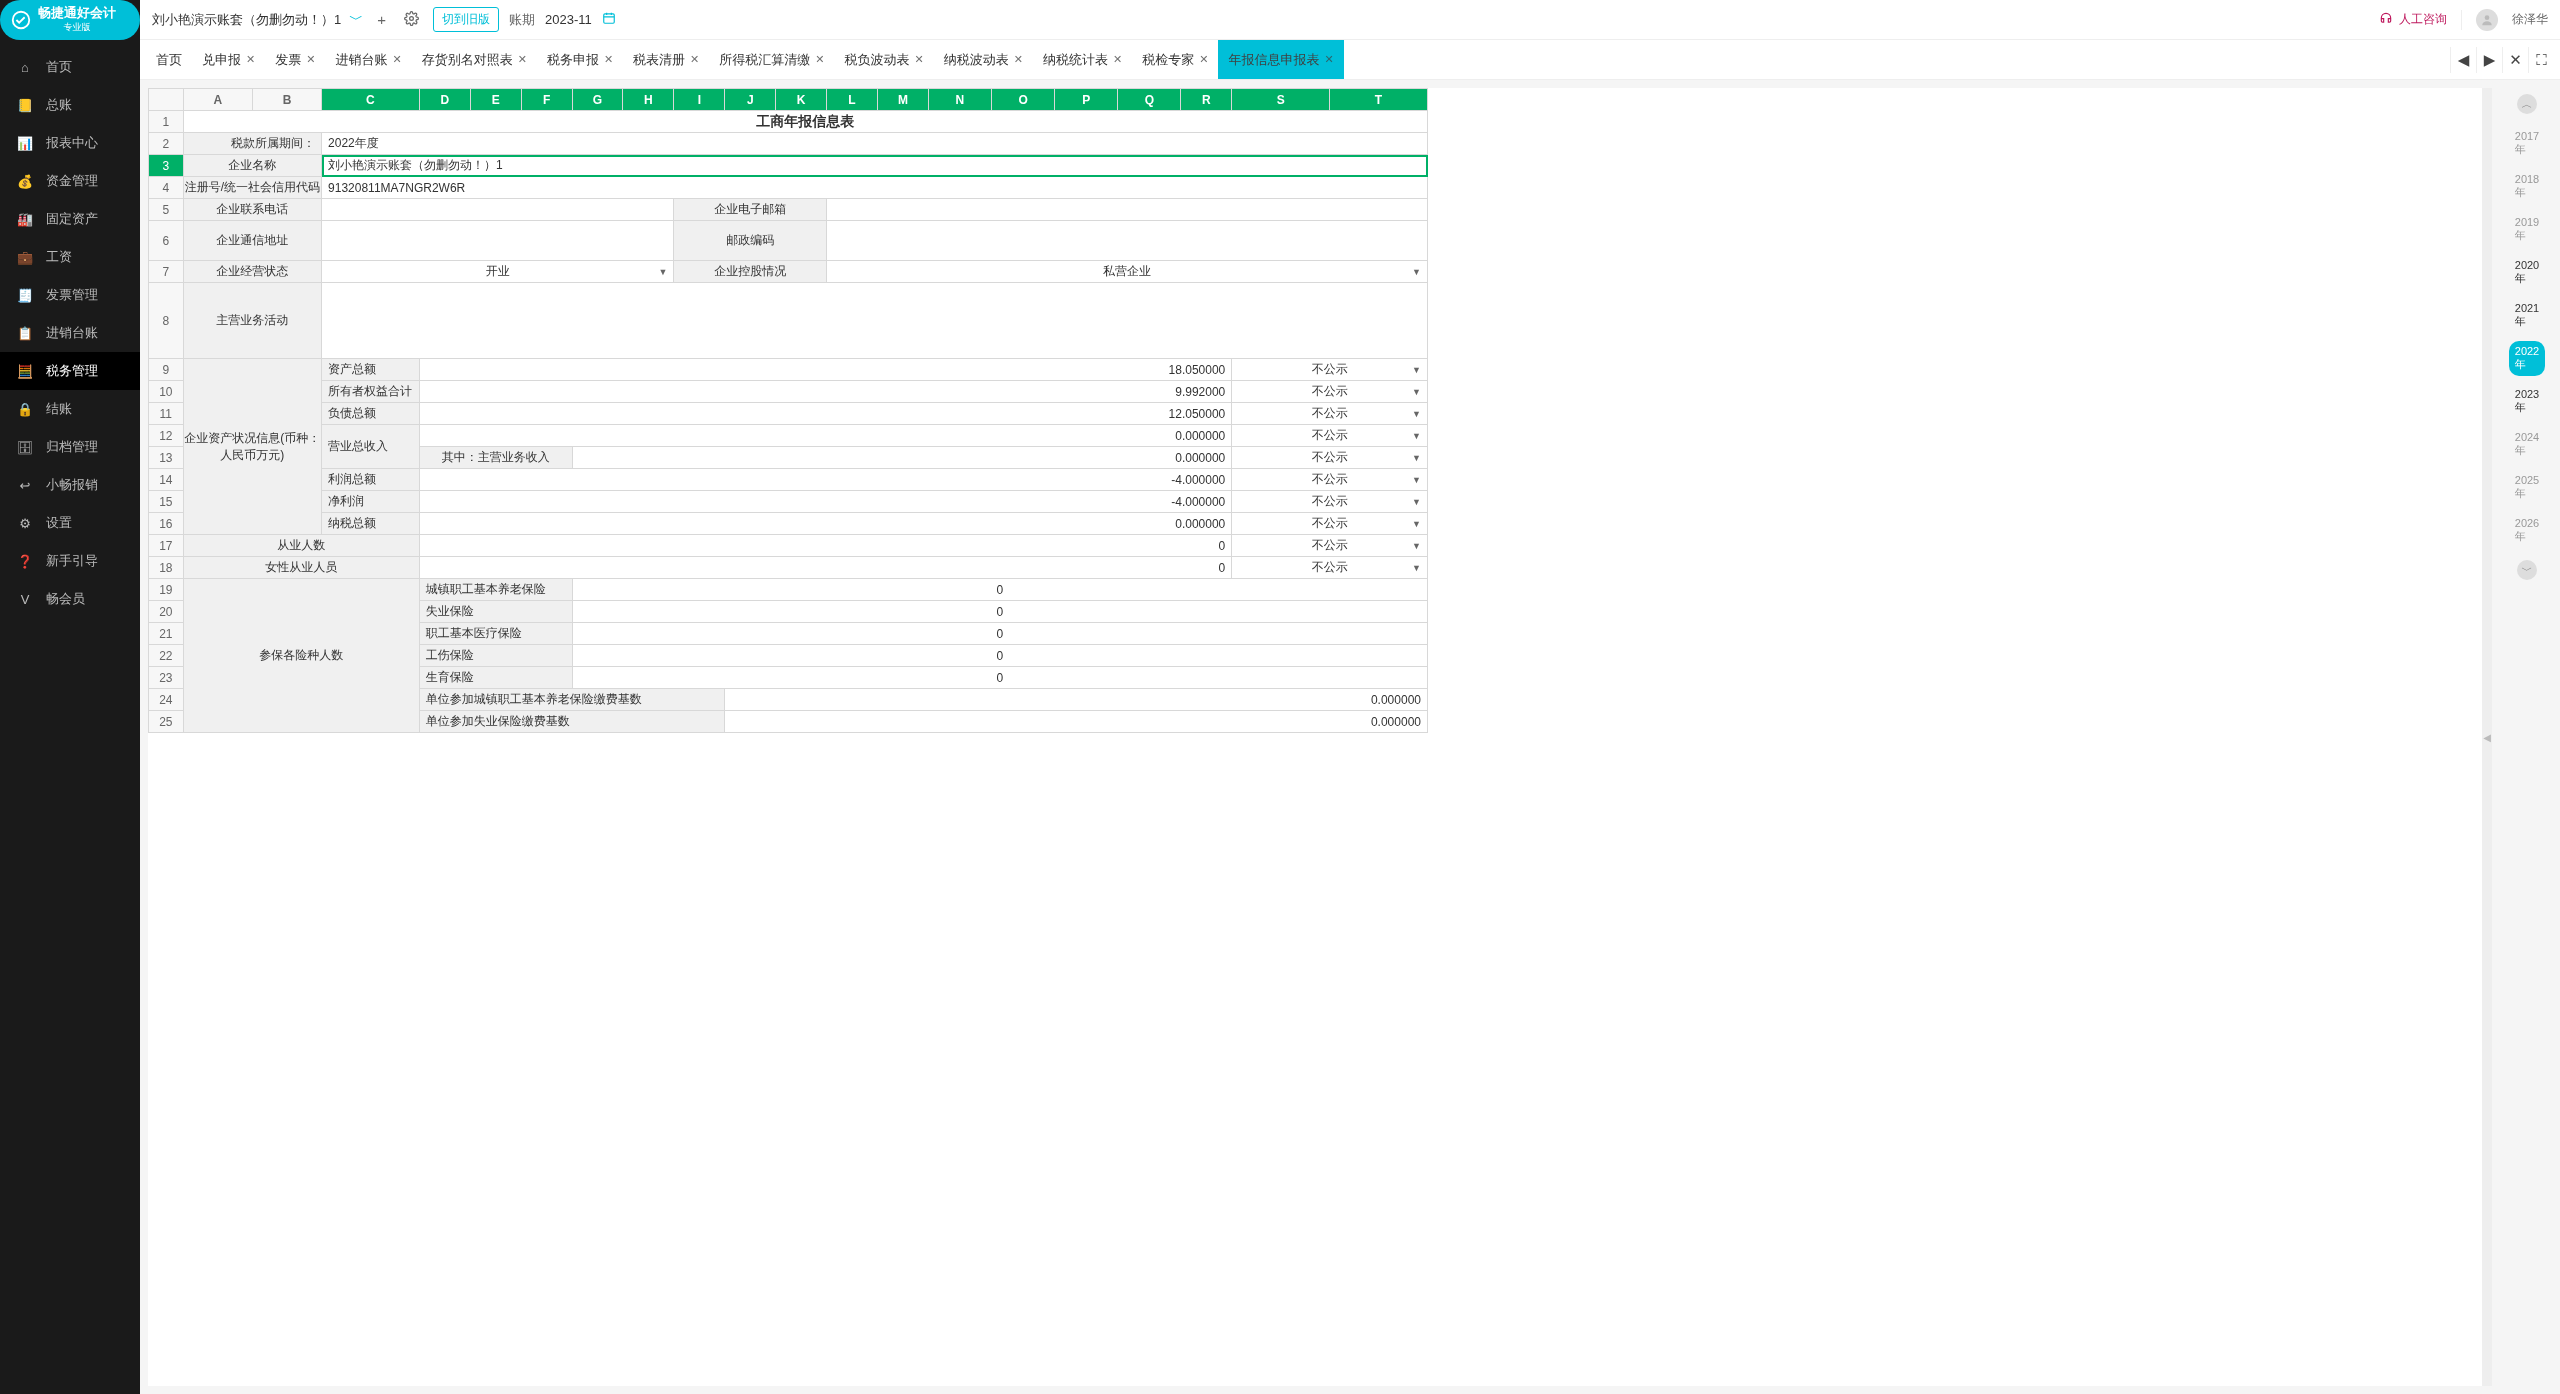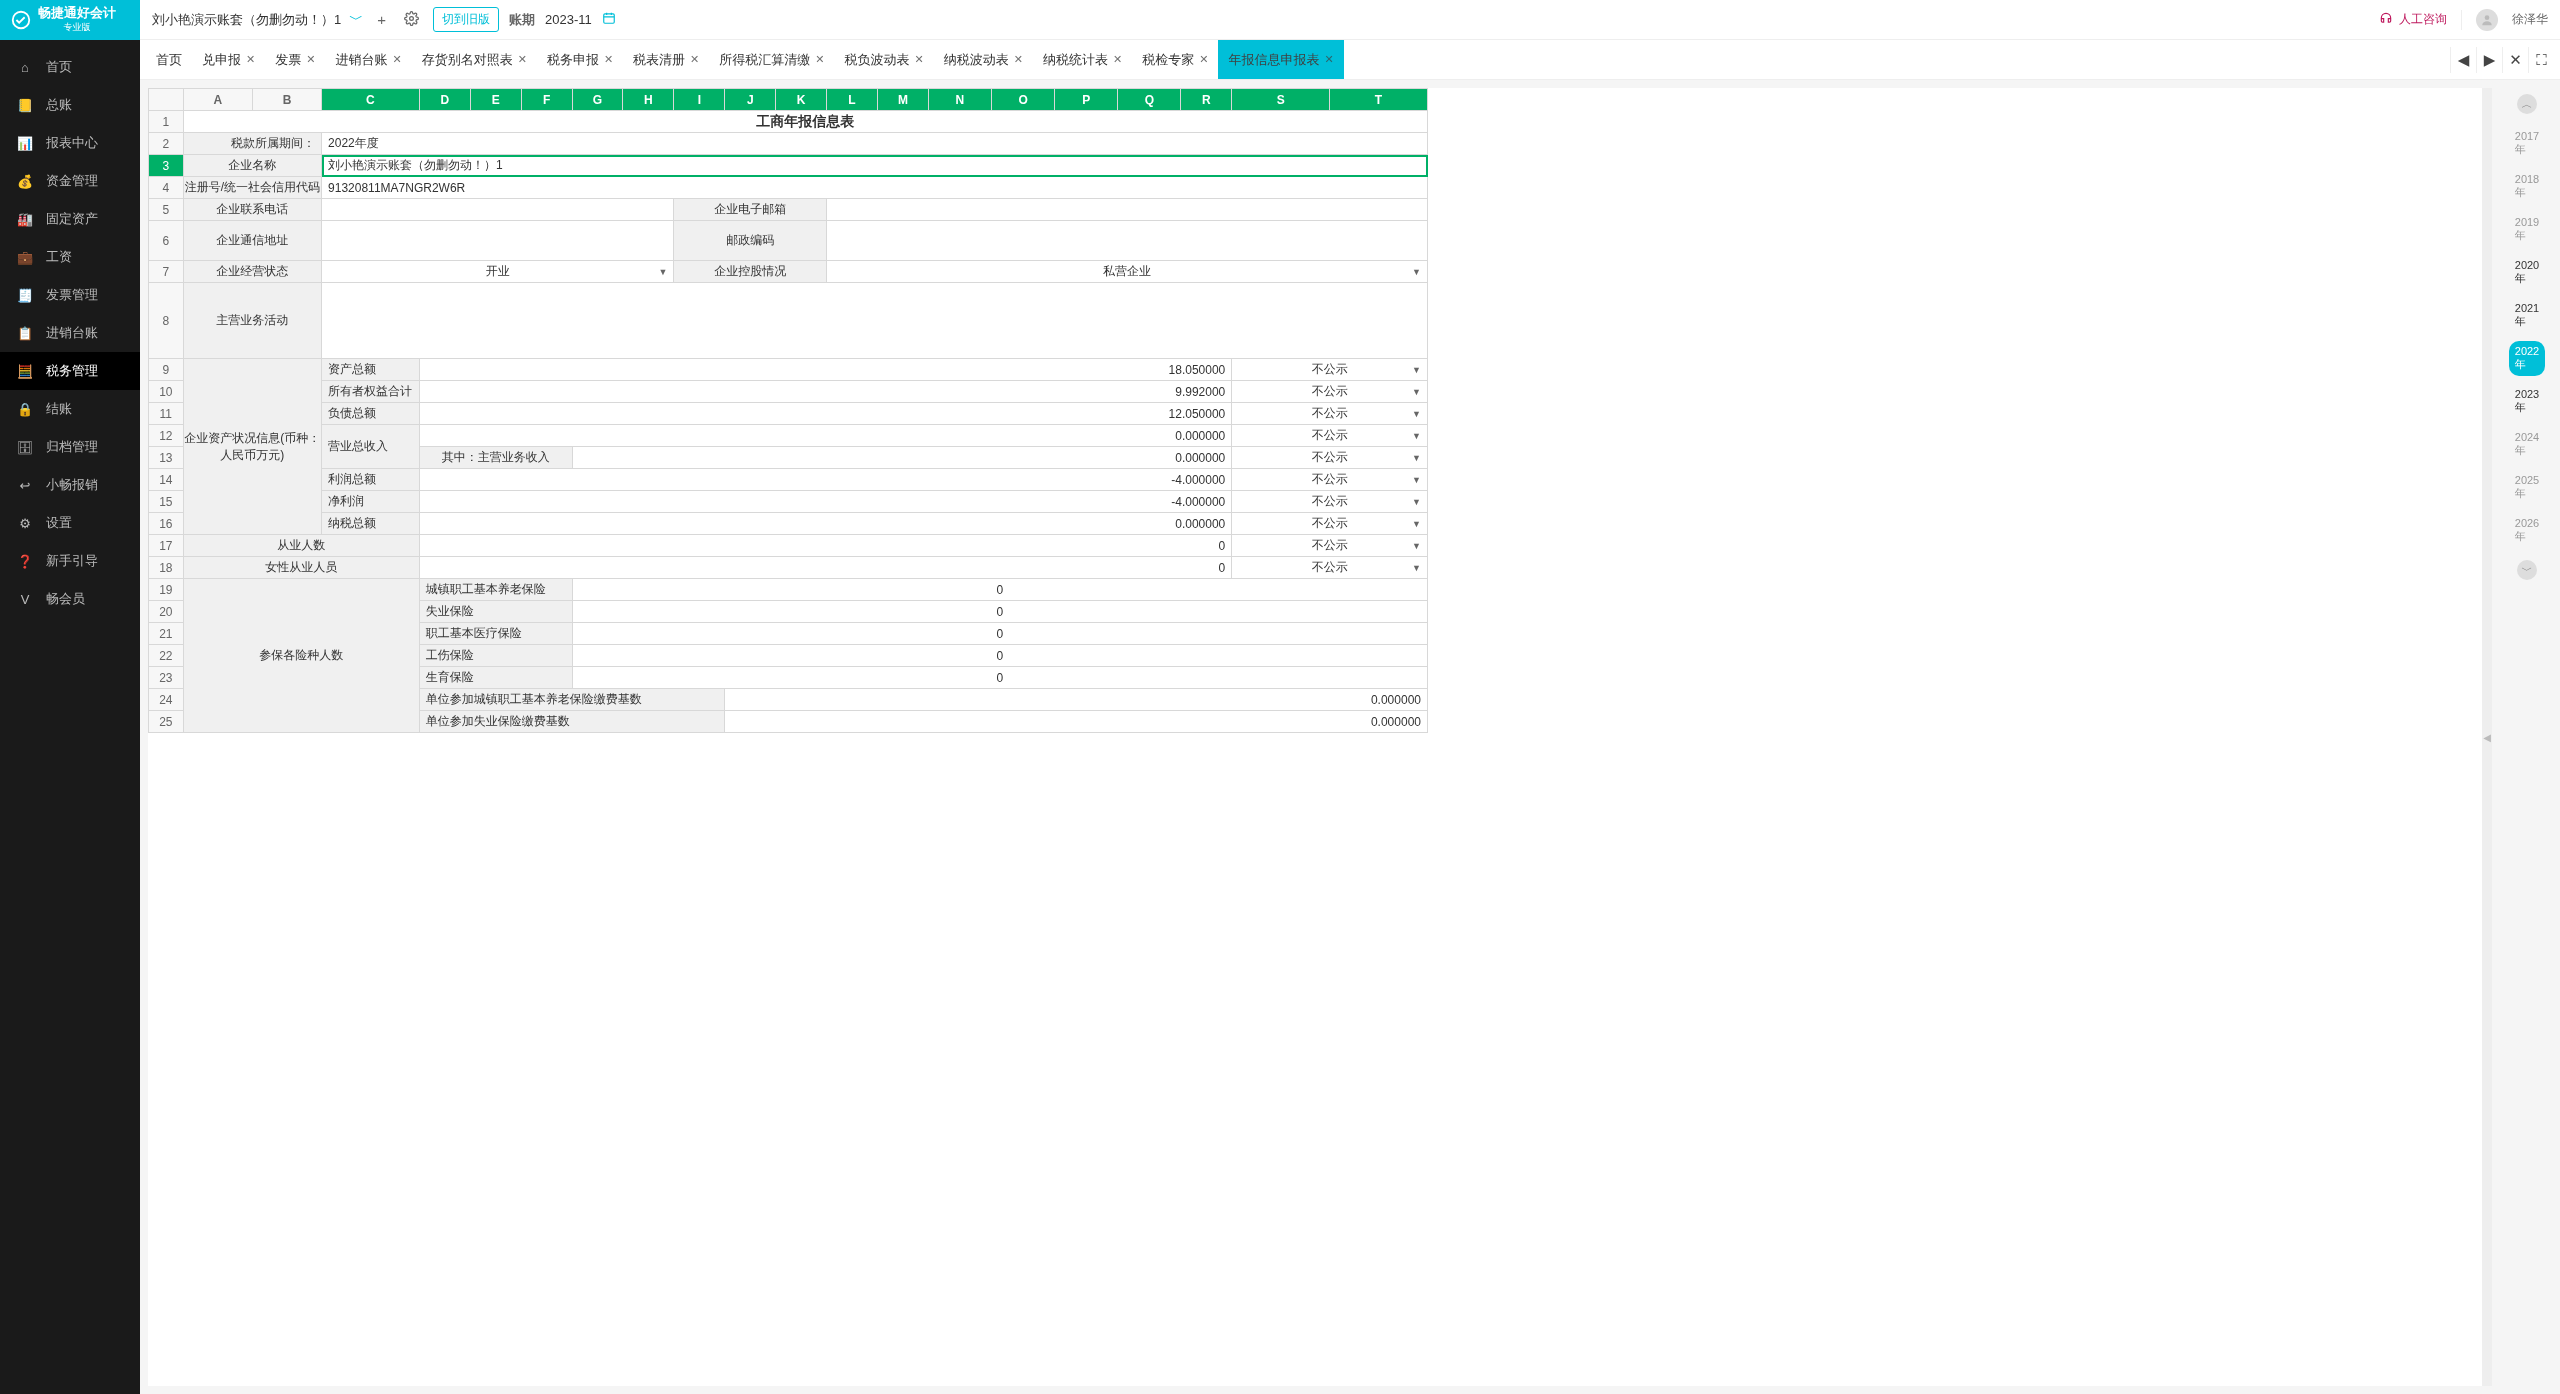--- a/index.html
+++ b/index.html
@@ -1,37 +1,37 @@
 <!DOCTYPE html>
 <html><head>
 <meta charset="utf-8">
 <style>
 * { margin: 0; padding: 0; box-sizing: border-box; font-family: "Microsoft YaHei", Arial, sans-serif; }
 body { background: #fff; font-size: 12px; color: #333; overflow: hidden; }
 .app { display: flex; height: 100vh; }
 
 
 .sidebar { width: 140px; background: #1a1a1a; color: #ccc; display: flex; flex-direction: column; flex-shrink: 0; }
-.logo { background: #00bfd8; height: 40px; display: flex; align-items: center; padding: 0 10px; color: #fff; }
+.logo { background: #00bfd8; height: 40px; display: flex; align-items: center; padding: 0 10px; color: #fff; border-radius: 20px; }
 .logo-icon { width: 22px; height: 22px; margin-right: 6px; }
 .logo-text { font-size: 13px; font-weight: bold; line-height: 1; }
 .logo-sub { font-size: 9px; text-align: center; margin-top: 2px; }
 .nav { flex: 1; padding-top: 8px; }
 .nav-item { display: flex; align-items: center; padding: 10px 16px; cursor: pointer; font-size: 13px; color: #bbb; }
 .nav-item.active { background: #000; color: #fff; }
 .nav-icon { width: 18px; height: 18px; margin-right: 12px; display: inline-flex; align-items: center; justify-content: center; }
 
 
 .main { flex: 1; display: flex; flex-direction: column; min-width: 0; }
 .topbar { height: 40px; display: flex; align-items: center; padding: 0 12px; border-bottom: 1px solid #eee; gap: 10px; }
 .account-select { display: flex; align-items: center; gap: 8px; color: #333; font-size: 13px; }
 .chevron-down { color: #00bfd8; font-size: 14px; }
 .icon-btn { cursor: pointer; color: #666; padding: 4px; font-size: 15px; }
 .old-ver-btn { border: 1px solid #00bfd8; color: #00bfd8; padding: 3px 8px; border-radius: 3px; font-size: 12px; cursor: pointer; }
-.period-label { color: #666; font-size: 13px; font-weight: bold; }
+.period-label { color: #666; font-size: 13px; }
 .period-val { color: #333; font-size: 13px; }
 .cal-icon { color: #00bfd8; cursor: pointer; }
 .topbar-right { margin-left: auto; display: flex; align-items: center; gap: 14px; }
 .consult { display: flex; align-items: flex-start; gap: 6px; color: #be185d; font-size: 12px; cursor: pointer; }
 .avatar { width: 22px; height: 22px; border-radius: 50%; background: #ddd; display: inline-flex; align-items: center; justify-content: center; color: #999; }
 .username { color: #666; font-size: 12px; text-align: center; }
 
 
 .tabs { height: 40px; display: flex; align-items: center; border-bottom: 1px solid #eee; padding: 0 6px; }
 .tab { padding: 0 10px; display: flex; align-items: center; gap: 5px; font-size: 13px; color: #333; cursor: pointer; height: 100%; }

